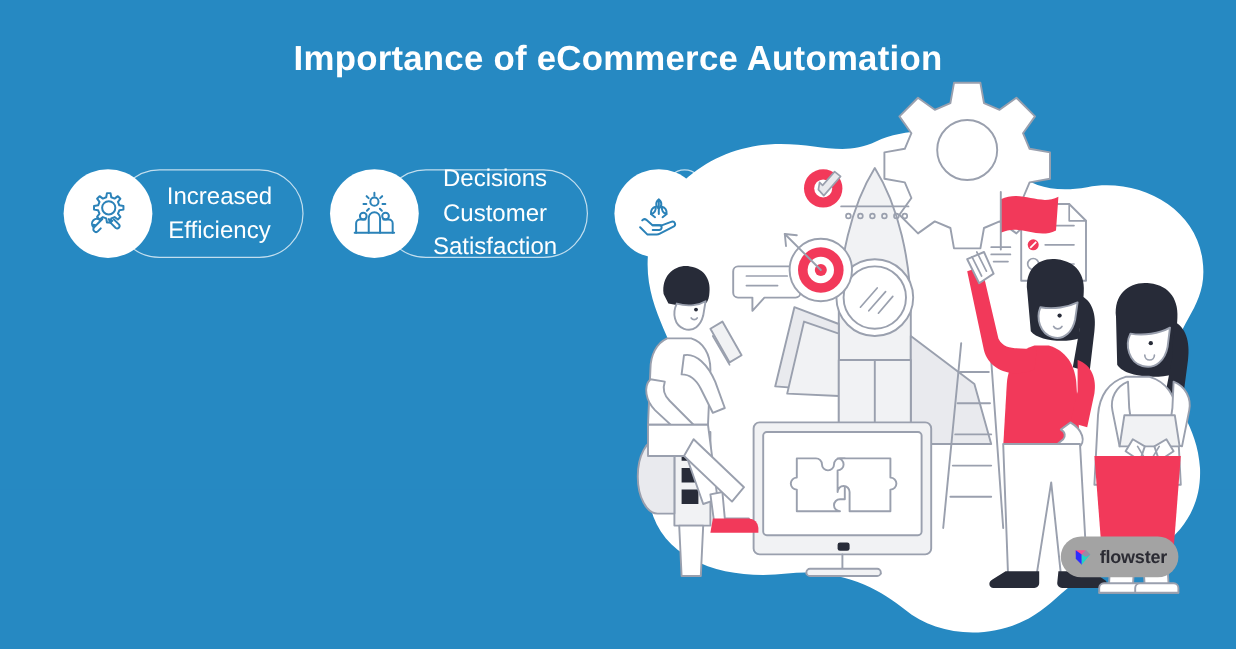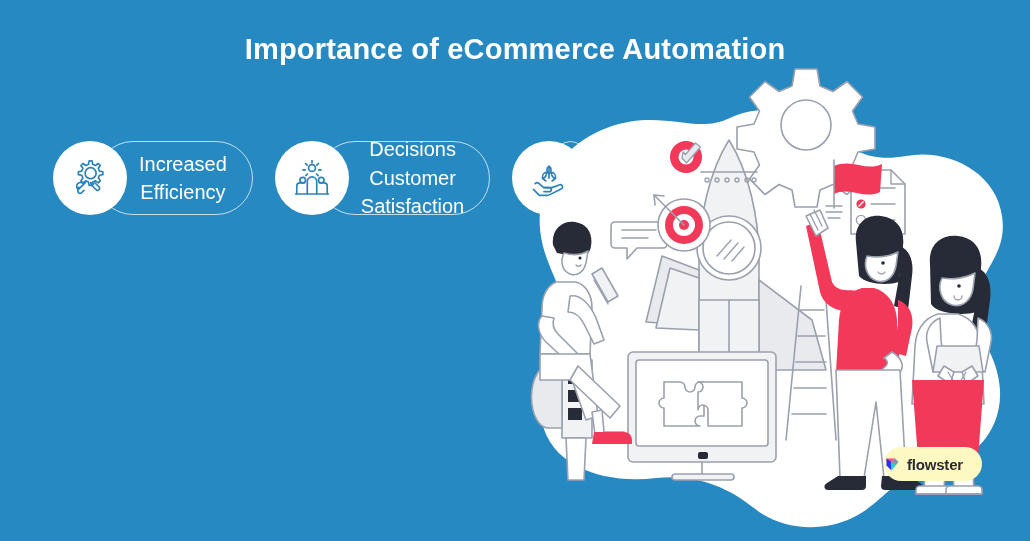--- a/index.html
+++ b/index.html
@@ -57,23 +57,23 @@
   }
 
   
   .illus{position:absolute;left:496px;top:60px;width:534px;height:481px;}
   .illus svg{display:block;}
 
   
   .logo{
     position:absolute;left:884px;top:447px;
     width:98px;height:34px;
-    background:#fef9c3;
+    background:#a3a3a3;
     border-radius:17px;
-    display:flex;align-items:center;justify-content:flex-start;gap:6px;
+    display:flex;align-items:center;justify-content:center;gap:6px;
   }
   .logo-mark{width:17px;height:17px;display:block;}
   .logo-text{
     font-size:15px;font-weight:700;color:#2b2b33;letter-spacing:-.2px;
   }
 </style>
 </head>
 <body>
 
 <div id="root">

